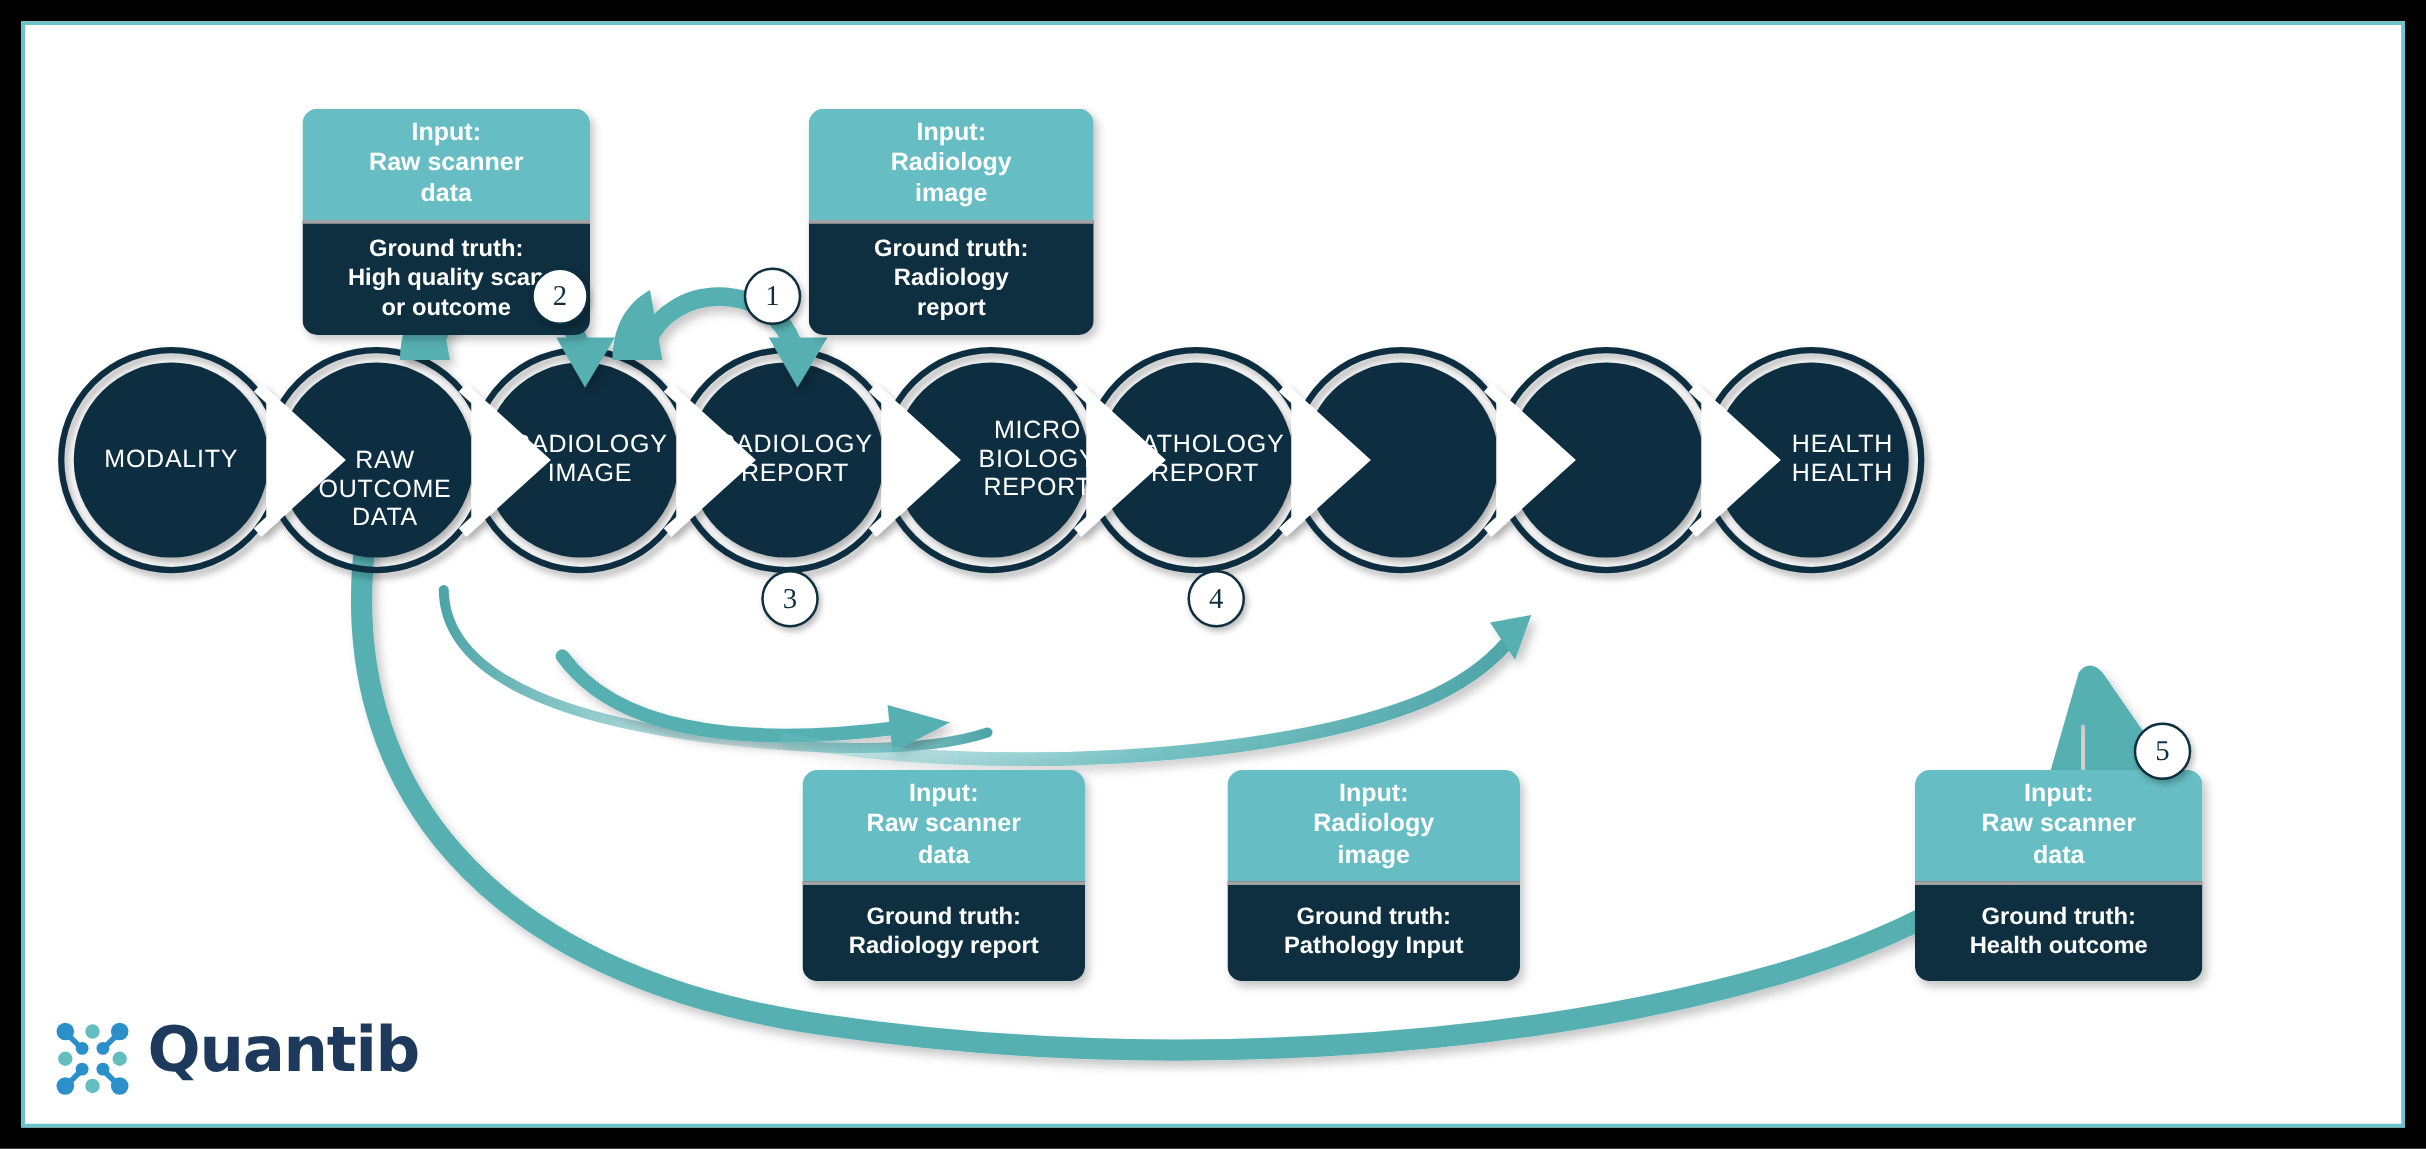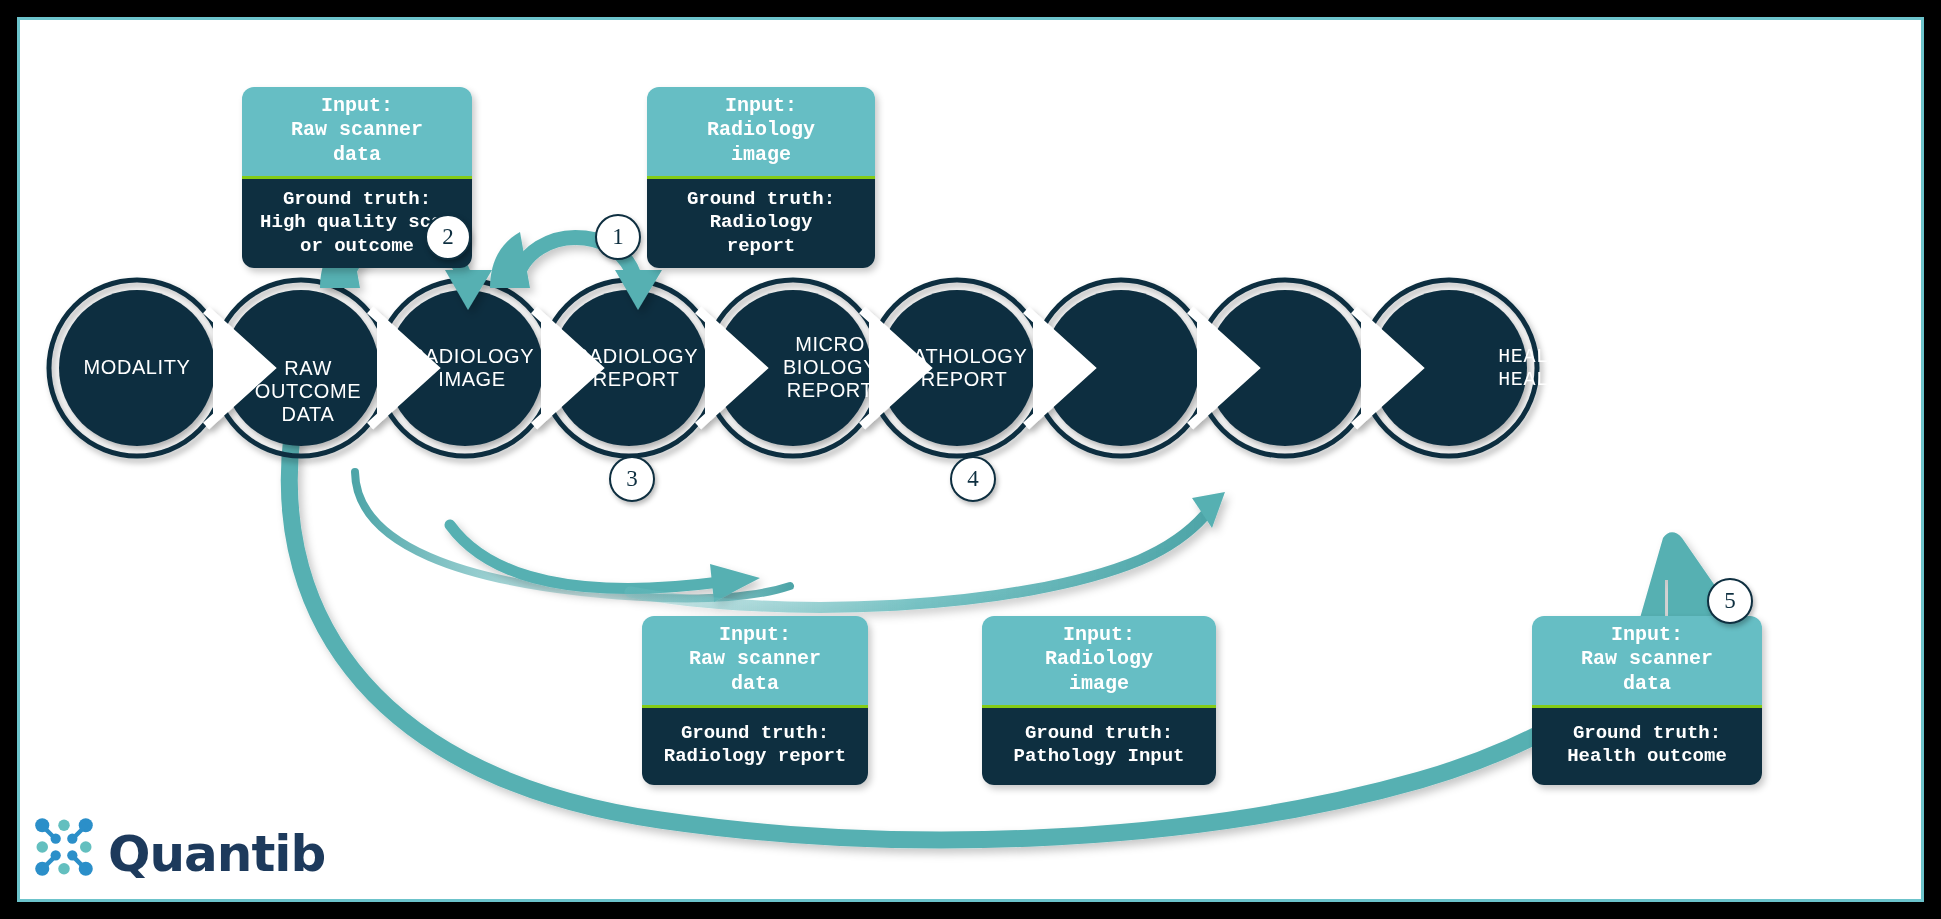--- a/index.html
+++ b/index.html
@@ -42,23 +42,23 @@
     box-sizing:border-box;
   }
   .card .gt{
     background:#0e2f40;
     color:#ffffff;
     text-align:center;
     font-weight:bold;
     padding:9px 8px 10px 8px;
     line-height:1.22;
     box-sizing:border-box;
-    border-top:3px solid #84cc16;
-  }
-  .card .ln{display:block;font-family:Liberation Mono, monospace;}
+    border-top:3px solid #a3a3a3;
+  }
+  .card .ln{display:block;}
 
   
   .nodelabel{
     position:absolute;
     color:#ffffff;
     text-align:center;
     font-family:"Liberation Sans", sans-serif;
     font-size:20px;
     letter-spacing:.6px;
     line-height:1.16;
@@ -78,21 +78,21 @@
     color:#0e2f40;
     font-size:23px;
     font-family:"Liberation Serif", serif;
     display:flex;align-items:center;justify-content:center;
     box-shadow:2px 3px 5px rgba(0,0,0,.28);
     z-index:9;
     transform:translate(-50%,-50%);
   }
 
   
-  #logo{position:absolute;left:12px;top:795px;z-index:8;display:flex;align-items:flex-end;}
+  #logo{position:absolute;left:22px;top:795px;z-index:8;display:flex;align-items:flex-start;}
   #logo .mark{width:64px;height:64px;margin-right:12px;}
   #logo .word{
     font-family:"DejaVu Sans", sans-serif;
     font-weight:bold;
     font-size:50px;
     color:#1d3a5c;
     letter-spacing:-1px;
     line-height:1;
   }
 </style>
@@ -241,21 +241,21 @@
       </div>
   <div class="nodelabel" style="left:810px;top:348px;">
         <div>MICRO</div>
         <div>BIOLOGY</div>
         <div>REPORT</div>
       </div>
   <div class="nodelabel" style="left:944px;top:348px;">
         <div>PATHOLOGY</div>
         <div>REPORT</div>
       </div>
-  <div class="nodelabel" style="left:1516px;top:348px;font-family:Liberation Mono, monospace;">
+  <div class="nodelabel" style="left:1454px;top:348px;">
         <div>HEALTH</div>
         <div>HEALTH</div>
       </div>
 
   <svg class="layer" viewBox="0 0 1907 885">
     <g filter="url(#sh)">
 
       <g>
         <path d="M 325 265 C 330 232 362 214 395 218 C 420 221 437 236 444 255" fill="none" stroke="#57b0b2" stroke-width="15" stroke-linecap="butt"></path>
         <path d="M 300 268 C 300 240 312 222 330 212 L 340 268 Z" fill="#57b0b2"></path>

